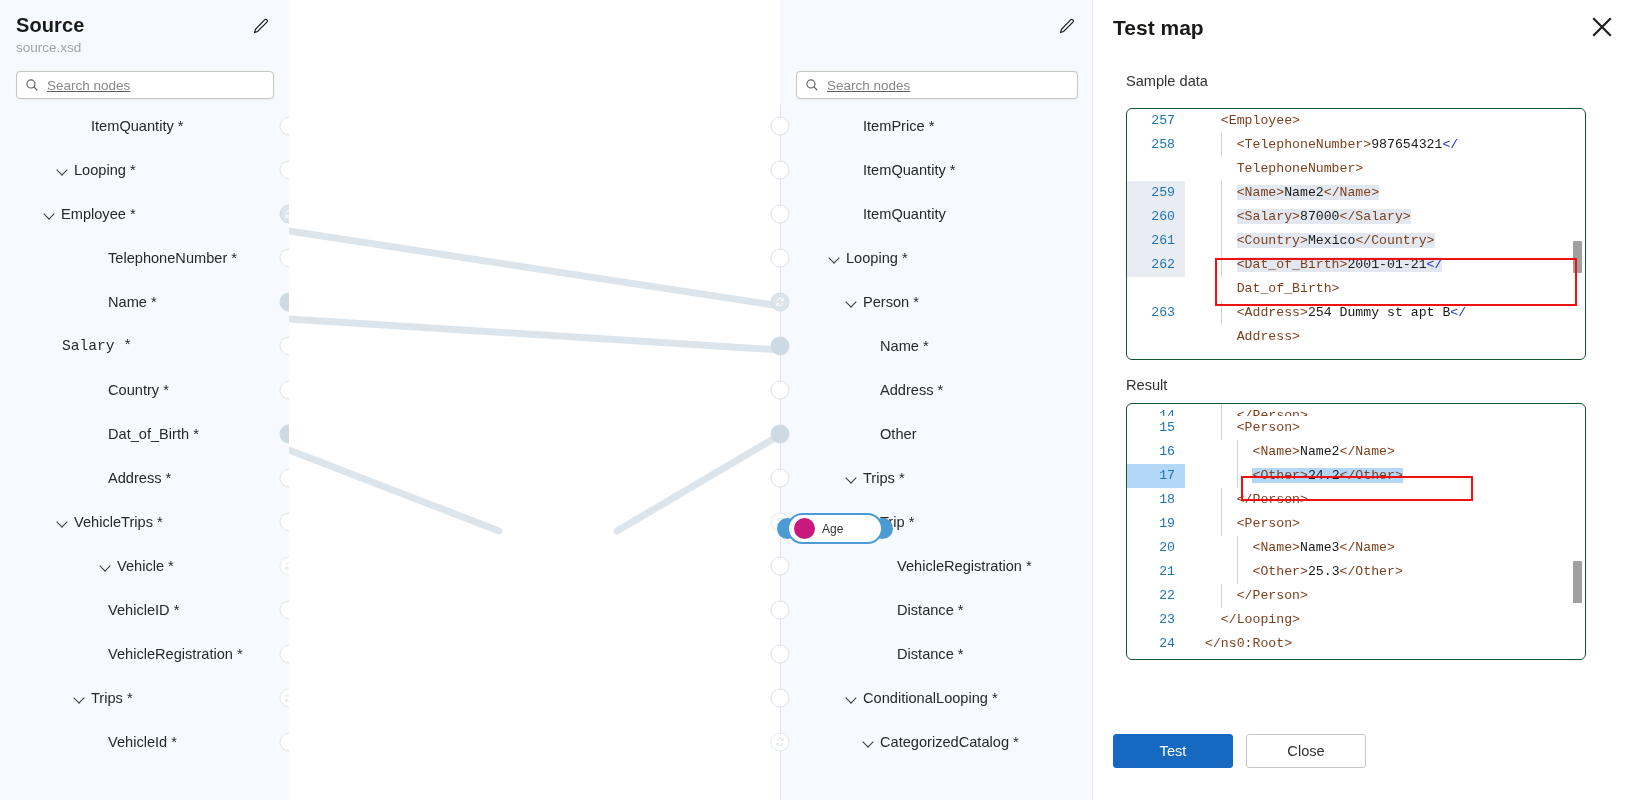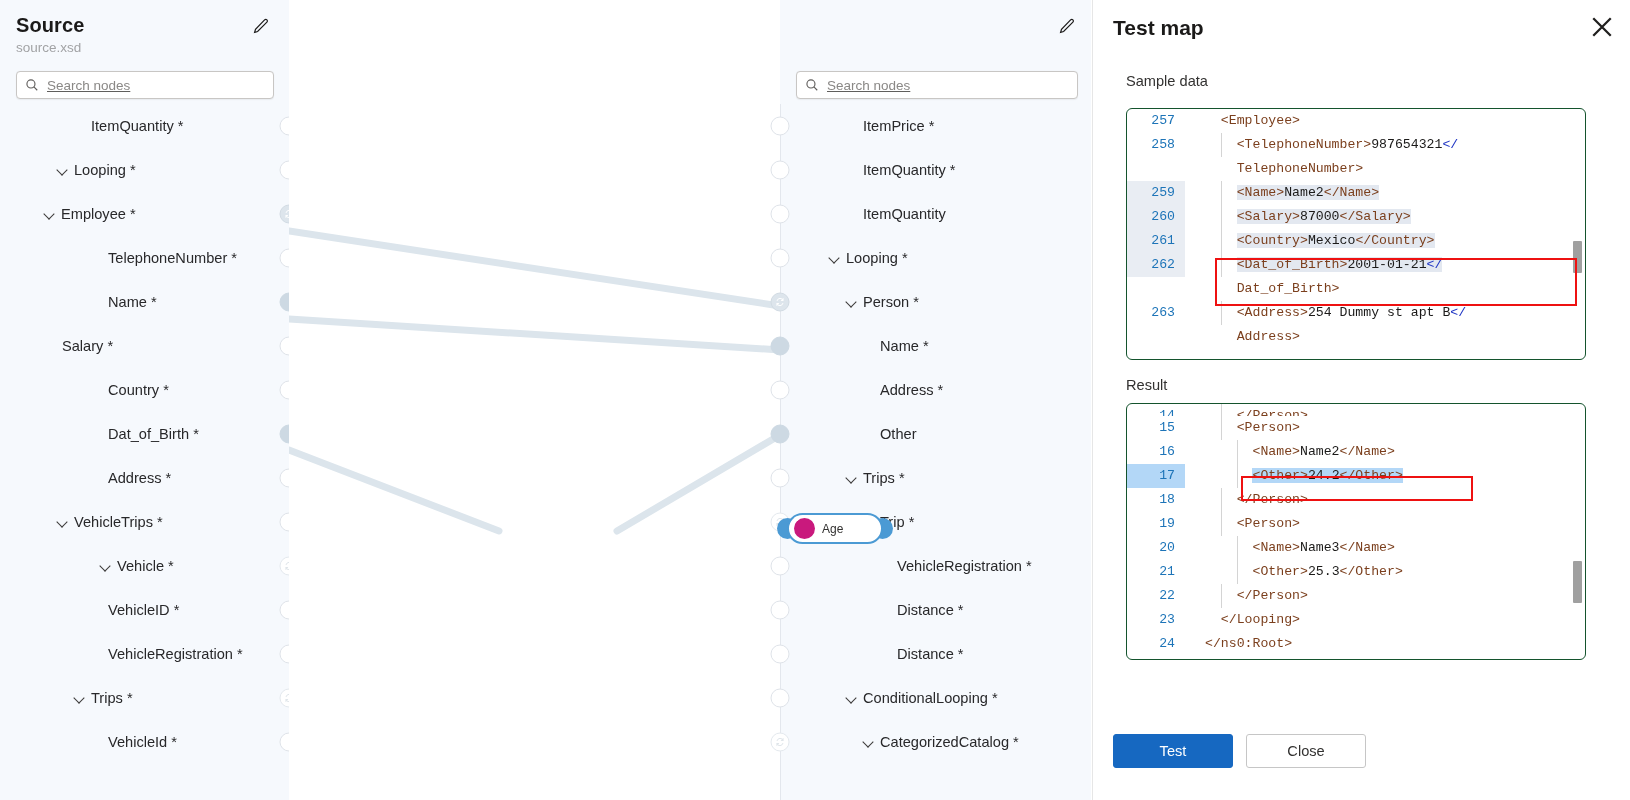--- a/index.html
+++ b/index.html
@@ -238,21 +238,21 @@
           <span>Employee *</span>
         </div>
         <div class="tree-row" style="padding-left: 79px;">
           <span class="chev blank"></span>
           <span>TelephoneNumber *</span>
         </div>
         <div class="tree-row" style="padding-left: 79px;">
           <span class="chev blank"></span>
           <span>Name *</span>
         </div>
-        <div class="tree-row" style="padding-left: 33px;">
+        <div class="tree-row" style="padding-left: 33px; font-family: Liberation Mono, monospace;">
           <span class="chev blank"></span>
           <span>Salary *</span>
         </div>
         <div class="tree-row" style="padding-left: 79px;">
           <span class="chev blank"></span>
           <span>Country *</span>
         </div>
         <div class="tree-row" style="padding-left: 79px;">
           <span class="chev blank"></span>
           <span>Dat_of_Birth *</span>

